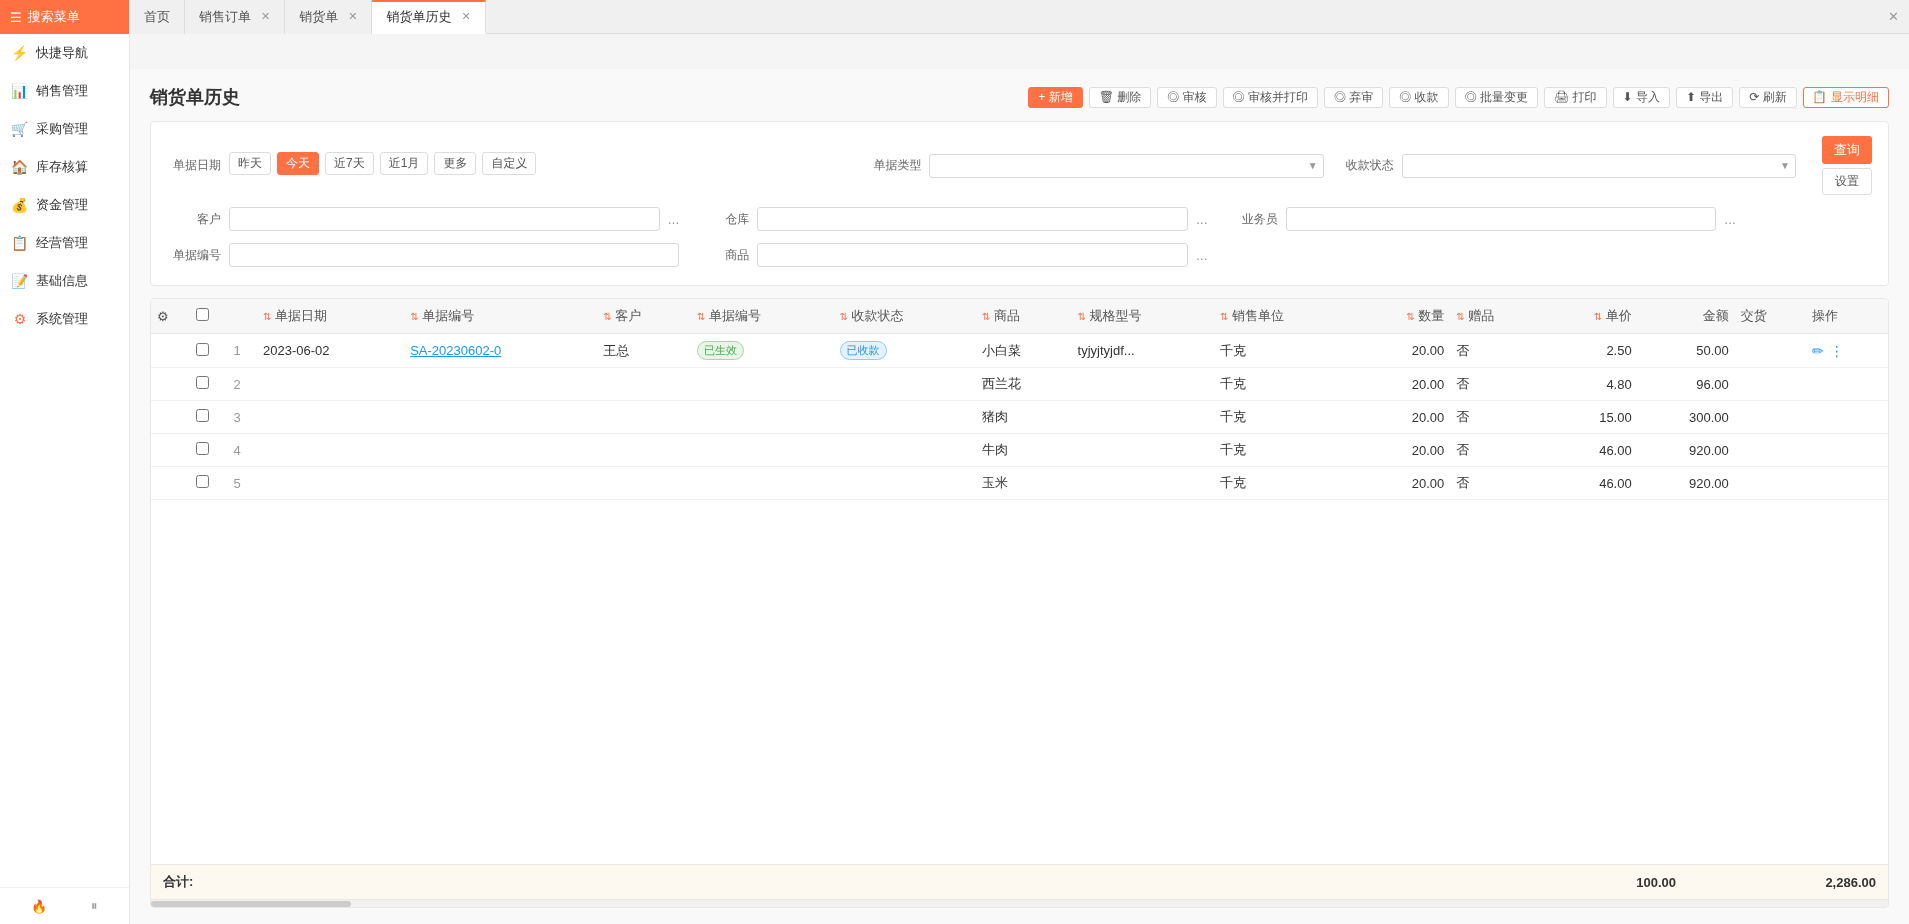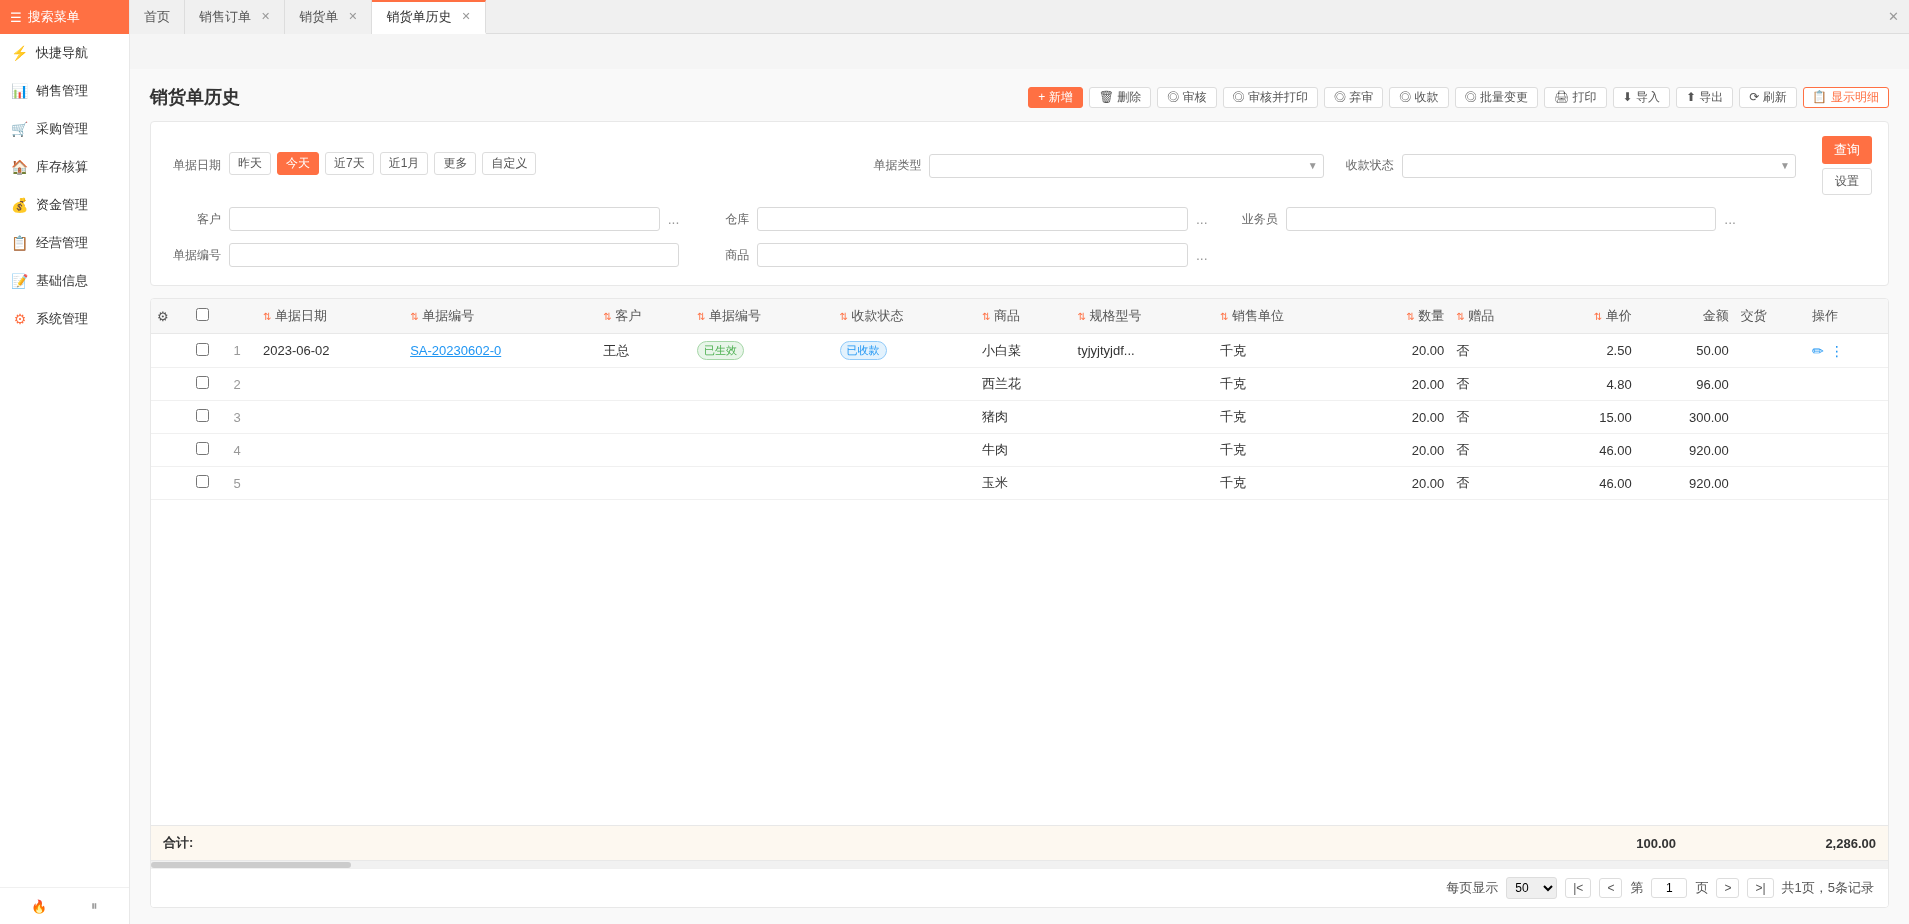--- a/index.html
+++ b/index.html
@@ -676,30 +676,15 @@
       <div class="summary-row">
         <span>合计:</span>
         <span class="summary-qty">100.00</span>
         <span class="summary-amount">2,286.00</span>
       </div>
 
       <div style="height:8px;background:#f1f1f1;border-top:1px solid #e8e8e8;">
         <div style="width:200px;height:6px;background:#ccc;border-radius:3px;margin:1px 0 0 0;"></div>
       </div>
 
-      <div class="pagination-bar">
-        <span>每页显示</span>
-        <select class="per-page-select">
-          <option value="50">50</option>
-          <option value="100">100</option>
-        </select>
-        <button class="pagination-btn">|&lt;</button>
-        <button class="pagination-btn">&lt;</button>
-        <span>第</span>
-        <input type="text" class="page-input" value="1" style="">
-        <span>页</span>
-        <button class="pagination-btn">&gt;</button>
-        <button class="pagination-btn">&gt;|</button>
-        <span>共1页，5条记录</span>
-      </div>
     </div>
   </div>
 </div>
 
 </body></html>

